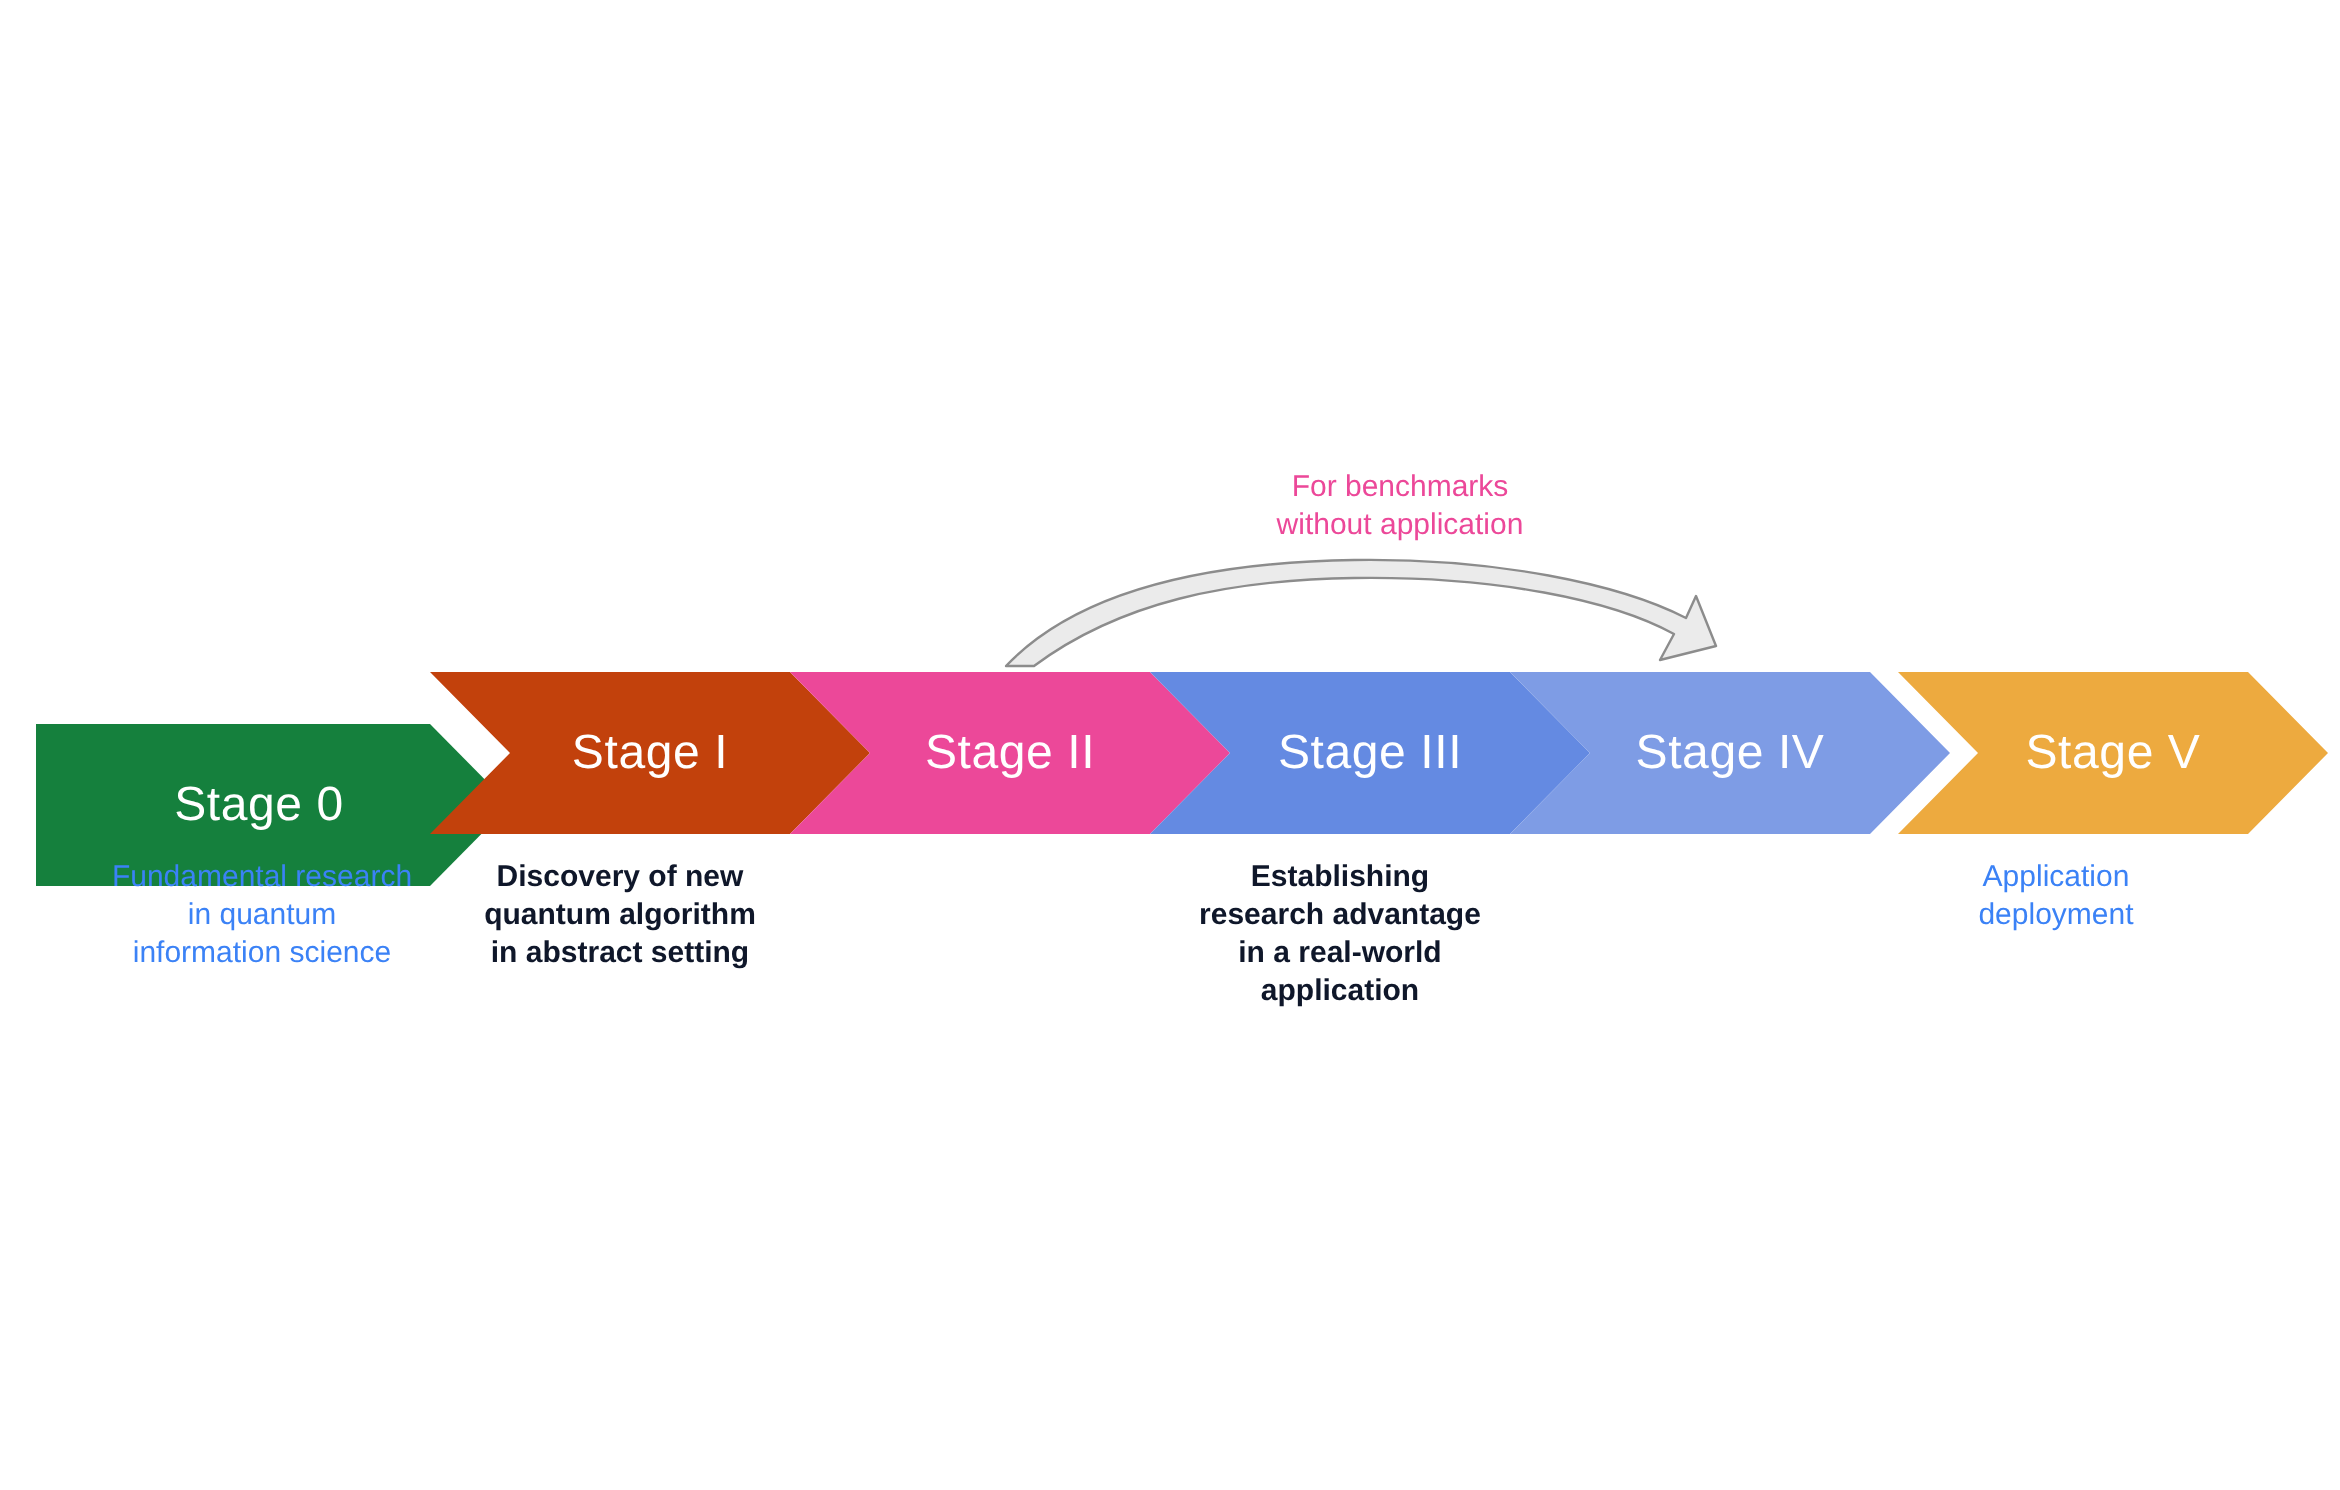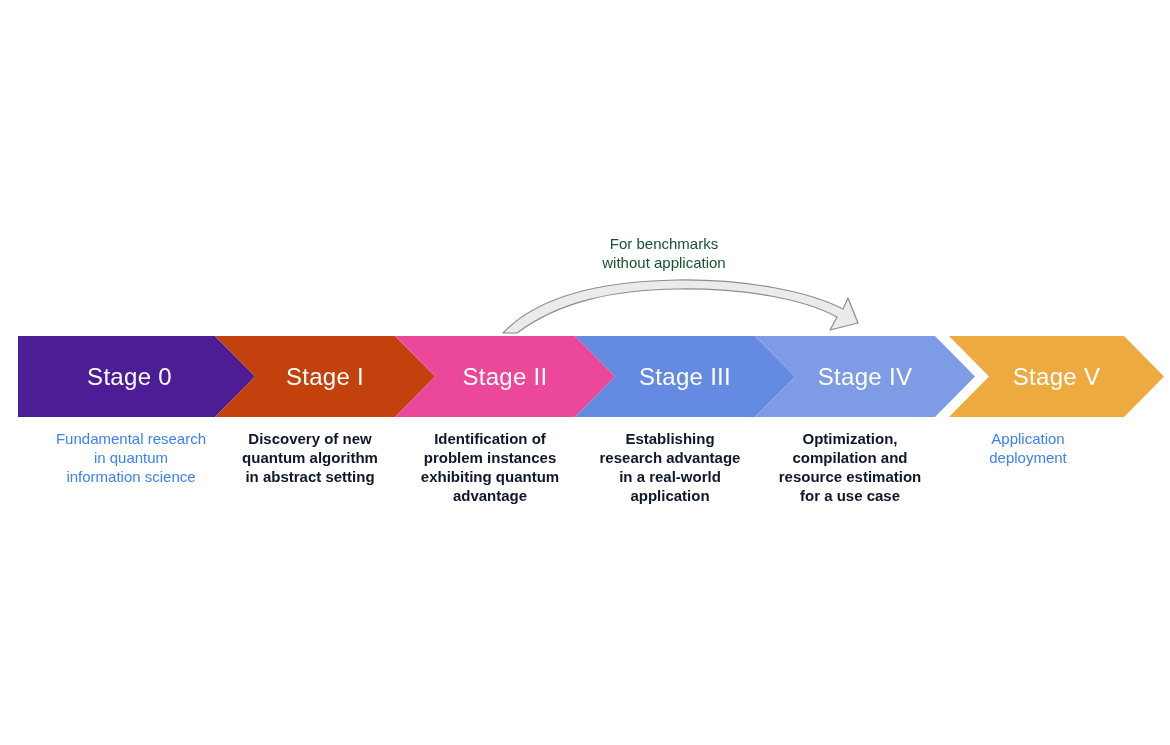--- a/index.html
+++ b/index.html
@@ -62,26 +62,26 @@
   .desc-0 { left: 21px; }
   .desc-1 { left: 200px; }
   .desc-2 { left: 380px; }
   .desc-3 { left: 560px; }
   .desc-4 { left: 740px; }
   .desc-5 { left: 918px; }
 
   
   .annotation-text {
     position: absolute;
-    left: 544px; top: 234px;
+    left: 580px; top: 234px;
     width: 240px;
     text-align: center;
     font-size: 15px;
     line-height: 19px;
-    color: #14532d;
+    color: #ec4899;
     white-space: pre-line;
   }
   .annotation-arrow {
     position: absolute;
     left: 480px; top: 276px;
     width: 395px; height: 62px;
   }
 </style>
 </head>
 <body>
@@ -98,21 +98,21 @@
              L 368 22
              L 378 47
              L 350 54
              L 357 41
              C 326 24, 268 12, 197 13
              C 134 14, 80 25, 37 57
              Z" fill="#ebebeb" stroke="#8c8c8c" stroke-width="1.2" stroke-linejoin="round"></path>
   </svg>
 
   <div class="band">
-    <div class="stage stage-0" style="background: #4c1d95;">
+    <div class="stage stage-0" style="background: #15803d; margin-top: 26px;">
       <span class="stage-label">Stage 0</span>
     </div>
     <div class="stage stage-1" style="background: #c2410c;">
       <span class="stage-label">Stage I</span>
     </div>
     <div class="stage stage-2" style="background: #ec4899;">
       <span class="stage-label">Stage II</span>
     </div>
     <div class="stage stage-3" style="background: rgb(100, 138, 226);">
       <span class="stage-label">Stage III</span>
@@ -124,28 +124,20 @@
       <span class="stage-label">Stage V</span>
     </div>
   </div>
 
   <div class="desc desc-0">Fundamental research
 in quantum
 information science</div>
   <div class="desc desc-1 bold">Discovery of new
 quantum algorithm
 in abstract setting</div>
-  <div class="desc desc-2 bold">Identification of
-problem instances
-exhibiting quantum
-advantage</div>
   <div class="desc desc-3 bold">Establishing
 research advantage
 in a real-world
 application</div>
-  <div class="desc desc-4 bold">Optimization,
-compilation and
-resource estimation
-for a use case</div>
   <div class="desc desc-5">Application
 deployment</div>
 
 </div>
 
 </body></html>

